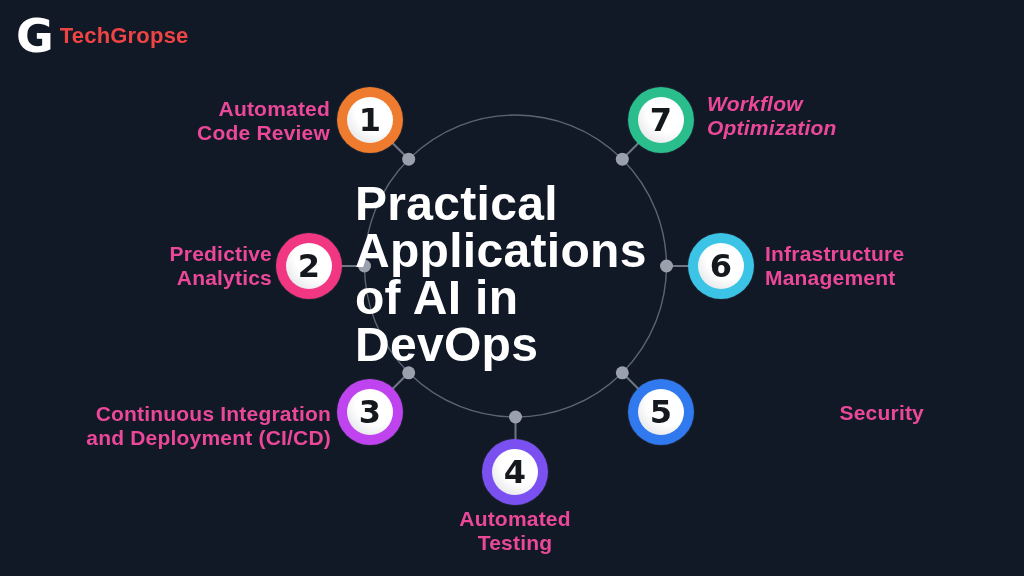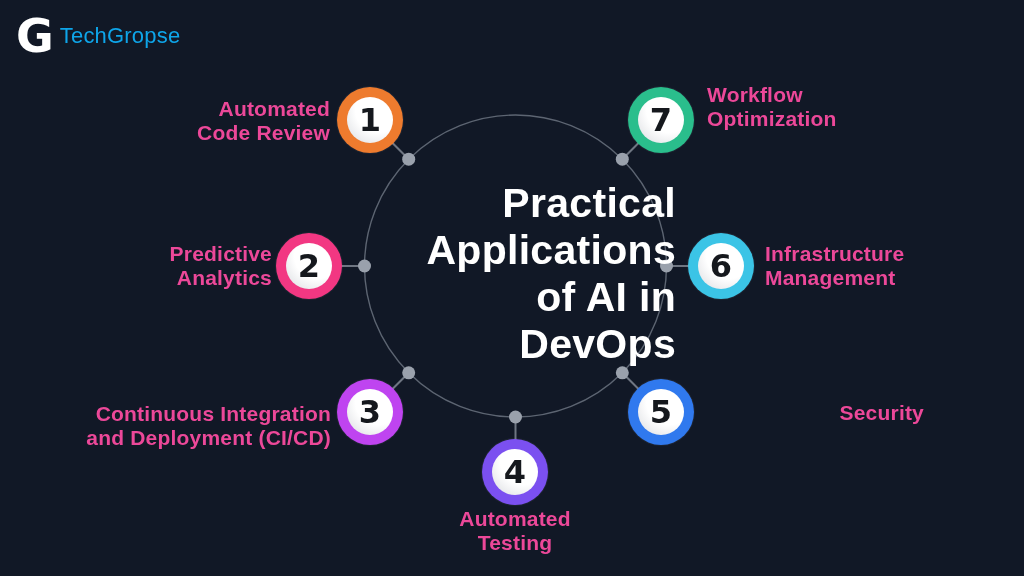--- a/index.html
+++ b/index.html
@@ -10,33 +10,33 @@
     overflow:hidden;position:relative;
   }
   .stage{position:absolute;inset:0;width:1024px;height:576px;}
 
   
   .logo{position:absolute;left:16px;top:12px;display:flex;align-items:center;gap:8px;}
   .gmark{
     color:#ffffff;font-weight:900;font-size:46px;line-height:48px;
     font-family:"DejaVu Sans",sans-serif;letter-spacing:-2px;
   }
-  .brand{color:#0ea5e9;font-weight:400;font-size:22px;letter-spacing:0.2px;}
+  .brand{color:#ef4444;font-weight:700;font-size:22px;letter-spacing:0.2px;}
 
   
   svg.diagram{position:absolute;left:0;top:0;z-index:1;}
   .center-ring{fill:none;stroke:#5d6572;stroke-width:1.4;}
   .conn{stroke:#6f7682;stroke-width:2;}
   .dot{fill:#9aa1ac;}
 
   
   .center-title{
     position:absolute;left:355px;top:180px;width:321px;z-index:2;
-    color:#ffffff;font-weight:800;font-size:41px;line-height:47px;
-    text-align:right;white-space:pre-line;letter-spacing:0.3px;
+    color:#ffffff;font-weight:800;font-size:48px;line-height:47px;
+    text-align:left;white-space:pre-line;letter-spacing:0.3px;
   }
 
   
   .node{
     position:absolute;width:66px;height:66px;border-radius:50%;
     z-index:3;display:flex;align-items:center;justify-content:center;
     box-shadow:0 0 0 1px rgba(255,255,255,0.05);
   }
   .node .inner{
     width:46px;height:46px;border-radius:50%;
@@ -132,16 +132,16 @@
 Code Review</div>
   <div class="lbl r" style="right:752px;top:242px;width:220px;">Predictive
 Analytics</div>
   <div class="lbl r" style="right:693px;top:402px;width:280px;">Continuous Integration
 and Deployment (CI/CD)</div>
   <div class="lbl c" style="left:415px;top:507px;width:200px;">Automated
 Testing</div>
   <div class="lbl l" style="left:724px;top:401px;width:200px;text-align:right;">Security</div>
   <div class="lbl l" style="left:765px;top:242px;width:220px;">Infrastructure
 Management</div>
-  <div class="lbl l" style="left:707px;top:83px;width:200px;">Workflow
+  <div class="lbl l" style="left:707px;top:92px;width:200px;font-style:italic;">Workflow
 Optimization</div>
 
 </div>
 
 </body></html>

